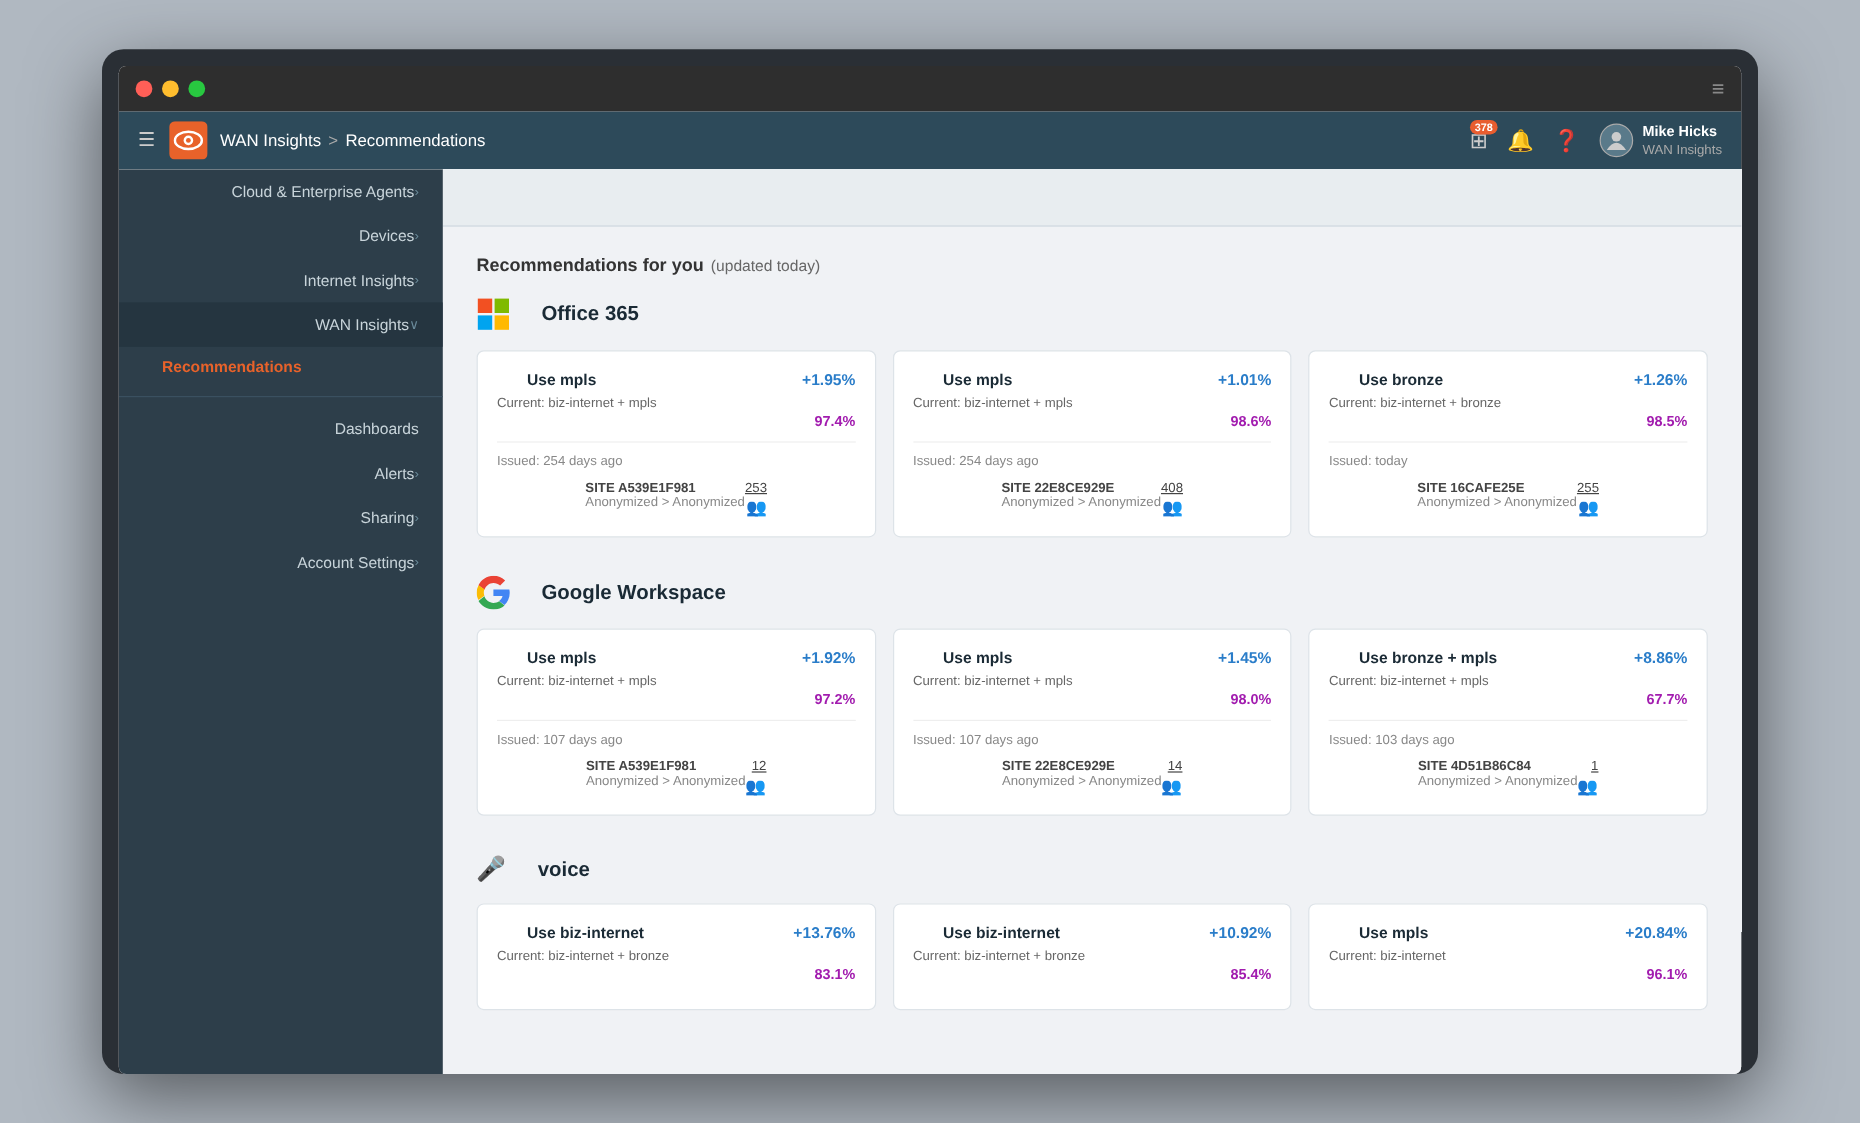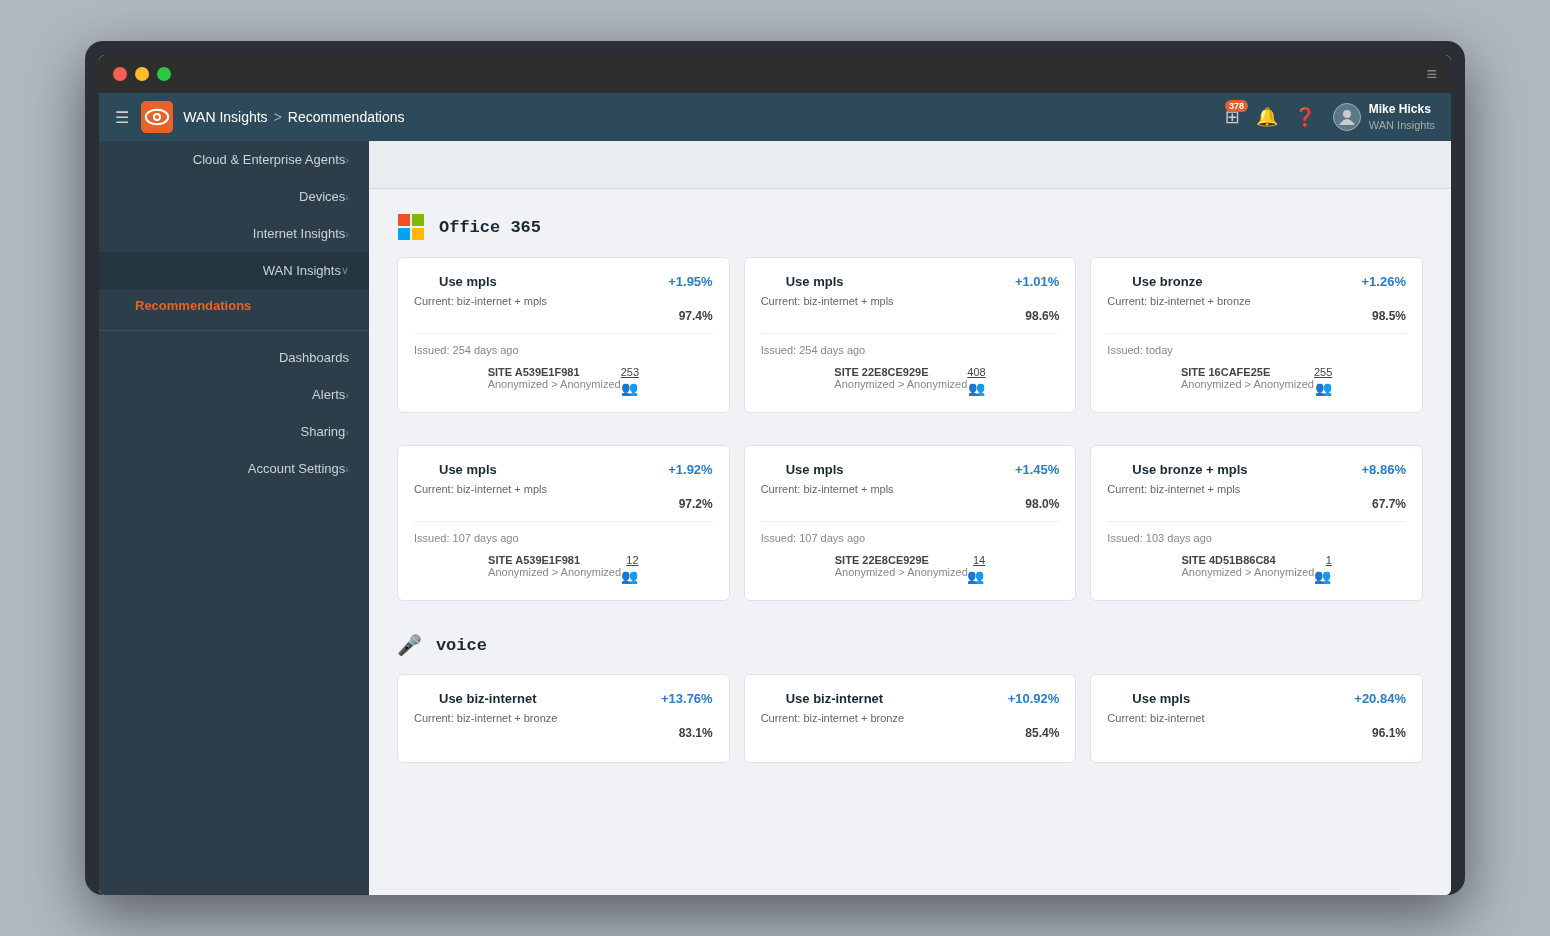--- a/index.html
+++ b/index.html
@@ -200,23 +200,22 @@
       font-size: 13px;
       font-weight: 400;
       margin-left: 6px;
     }
     .app-section {
       margin-bottom: 32px;
     }
     .app-header {
       display: flex;
       align-items: center;
-      gap: 14px;
+      gap: 26px;
       margin-bottom: 16px;
-      font-family: Liberation Mono, monospace;
     }
     .app-icon {
       width: 28px;
       height: 28px;
     }
     .app-name {
       font-size: 17px;
       font-weight: 600;
       color: #1a2a35;
     }
@@ -251,21 +250,21 @@
       color: #2a7dc9;
     }
     .card-current {
       font-size: 11px;
       color: #666;
       margin-bottom: 2px;
     }
     .card-score {
       font-size: 12px;
       font-weight: 600;
-      color: #404040;
+      color: #a21caf;
       text-align: left;
     }
     .card-score-row {
       display: flex;
       justify-content: flex-end;
       margin-bottom: 6px;
     }
     .card-divider {
       height: 1px;
       background: #eee;
@@ -415,20 +414,24 @@
           <div class="item-left">
               <span>Account Settings</span>
             </div>
           <span class="chevron">›</span>
         </div>
       </div>
 
       <div class="content">
         <div class="content-header-banner"></div>
         <div class="content-body">
+          <div class="section-title-row">
+            <strong>Recommendations for you</strong>
+            <span class="updated">(updated today)</span>
+          </div>
 
           <div class="app-section">
             <div class="app-header">
 
               <svg class="app-icon" viewBox="0 0 28 28" xmlns="http://www.w3.org/2000/svg">
                 <rect width="12" height="12" x="1" y="1" fill="#f25022"></rect>
                 <rect width="12" height="12" x="15" y="1" fill="#7fba00"></rect>
                 <rect width="12" height="12" x="1" y="15" fill="#00a4ef"></rect>
                 <rect width="12" height="12" x="15" y="15" fill="#ffb900"></rect>
               </svg>
@@ -501,20 +504,30 @@
                   <div class="card-count">
                     <span class="card-number">255</span>
                     <span class="card-users-icon">👥</span>
                   </div>
                 </div>
               </div>
             </div>
           </div>
 
           <div class="app-section">
+            <div class="app-header">
+
+              <svg class="app-icon" viewBox="0 0 28 28" xmlns="http://www.w3.org/2000/svg">
+                <path d="M14 6c2.2 0 4.1 0.8 5.6 2.1l4.2-4.2C21.3 1.5 17.9 0 14 0 8.6 0 3.9 3.2 1.6 7.9l4.9 3.8C7.7 8.4 10.6 6 14 6z" fill="#ea4335"></path>
+                <path d="M27.6 14.3c0-1-.1-1.9-.3-2.8H14v5.3h7.6c-.3 1.7-1.4 3.2-2.9 4.1l4.5 3.5c2.6-2.4 4.4-6 4.4-10.1z" fill="#4285f4"></path>
+                <path d="M6.5 16.7A8 8 0 0 1 6 14c0-.9.2-1.8.5-2.7L1.6 7.9A14 14 0 0 0 0 14c0 2.2.5 4.3 1.6 6.1l4.9-3.4z" fill="#fbbc05"></path>
+                <path d="M14 28c3.8 0 7-1.2 9.3-3.3l-4.5-3.5c-1.3.9-2.9 1.4-4.8 1.4-3.4 0-6.3-2.3-7.5-5.5l-4.9 3.8C3.9 24.8 8.6 28 14 28z" fill="#34a853"></path>
+              </svg>
+              <span class="app-name">Google Workspace</span>
+            </div>
             <div class="cards-row">
 
               <div class="rec-card">
                 <div class="card-top">
                   <span class="card-recommendation">Use <span class="rec-bold">mpls</span></span>
                   <span class="card-improvement">+1.92%</span>
                 </div>
                 <div class="card-current">Current: biz-internet + mpls</div>
                 <div class="card-score-row">
                     <span class="card-score">97.2%</span>

